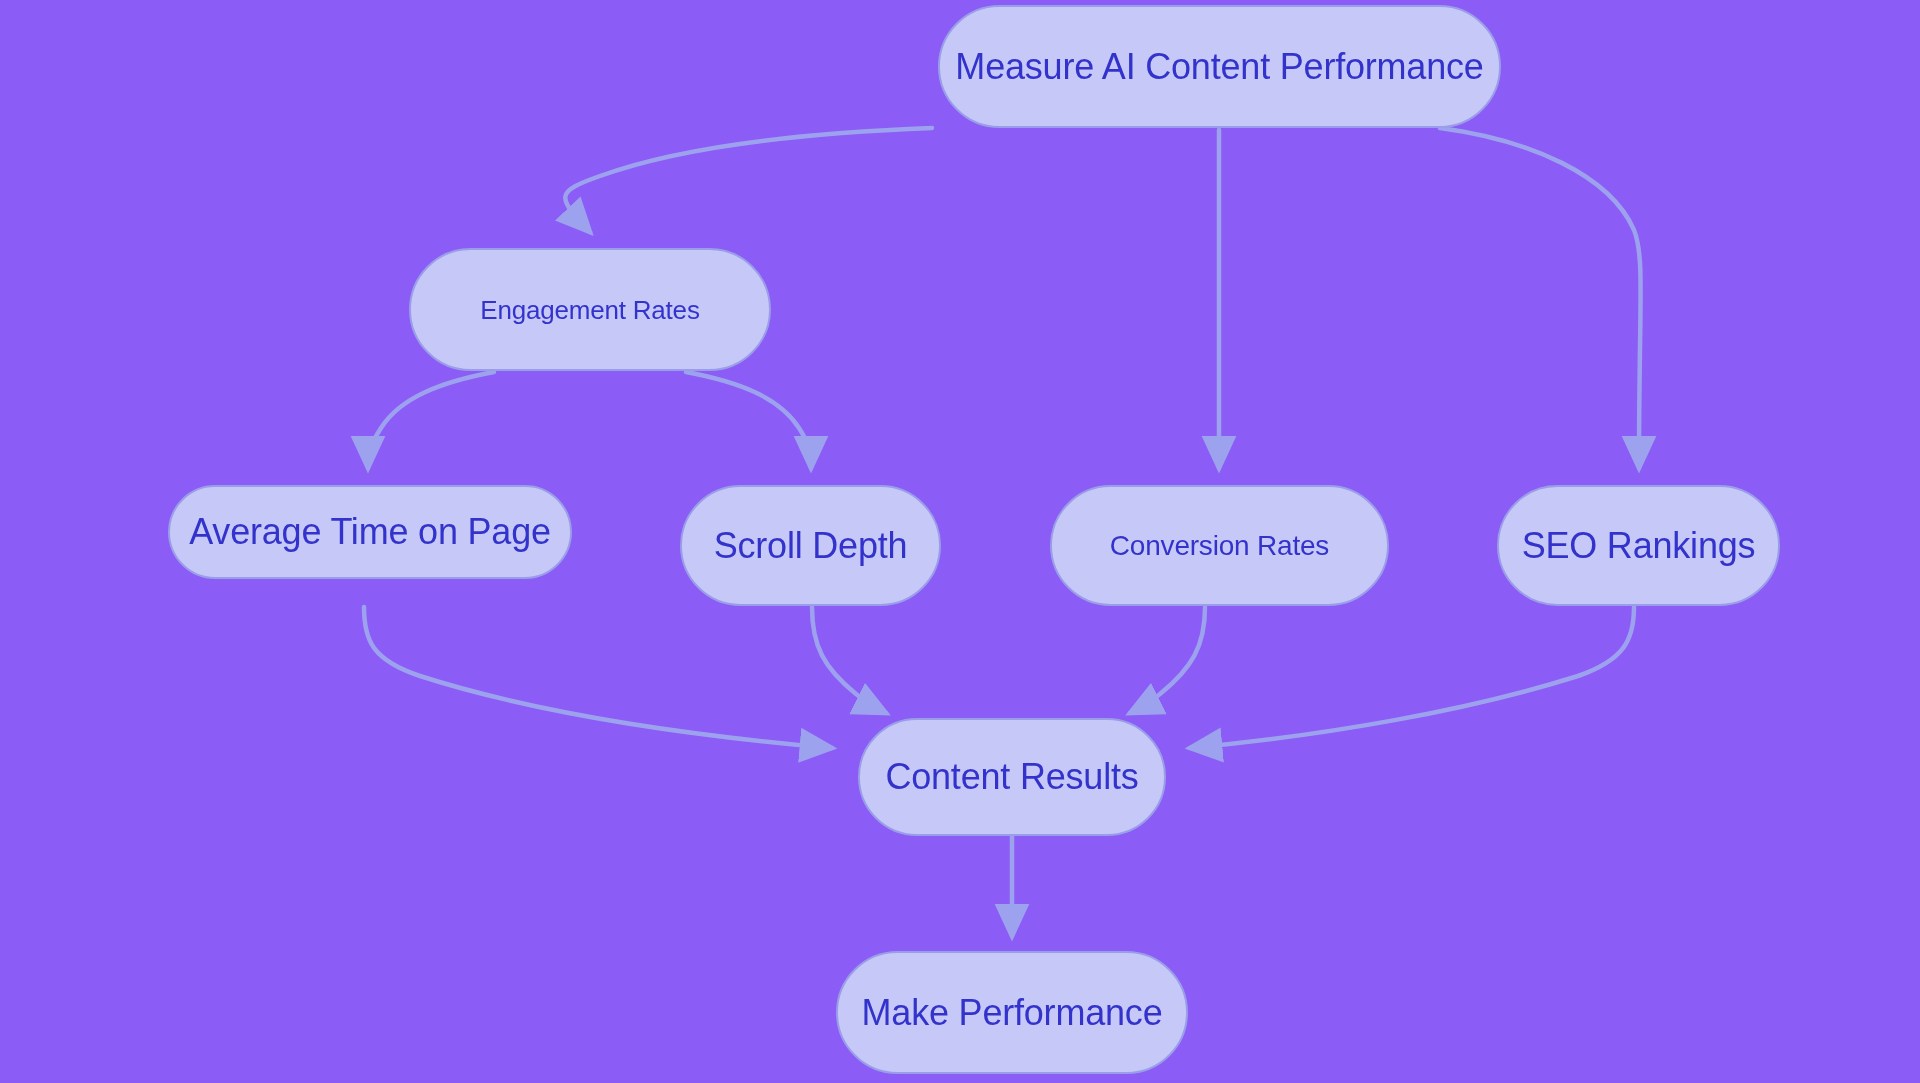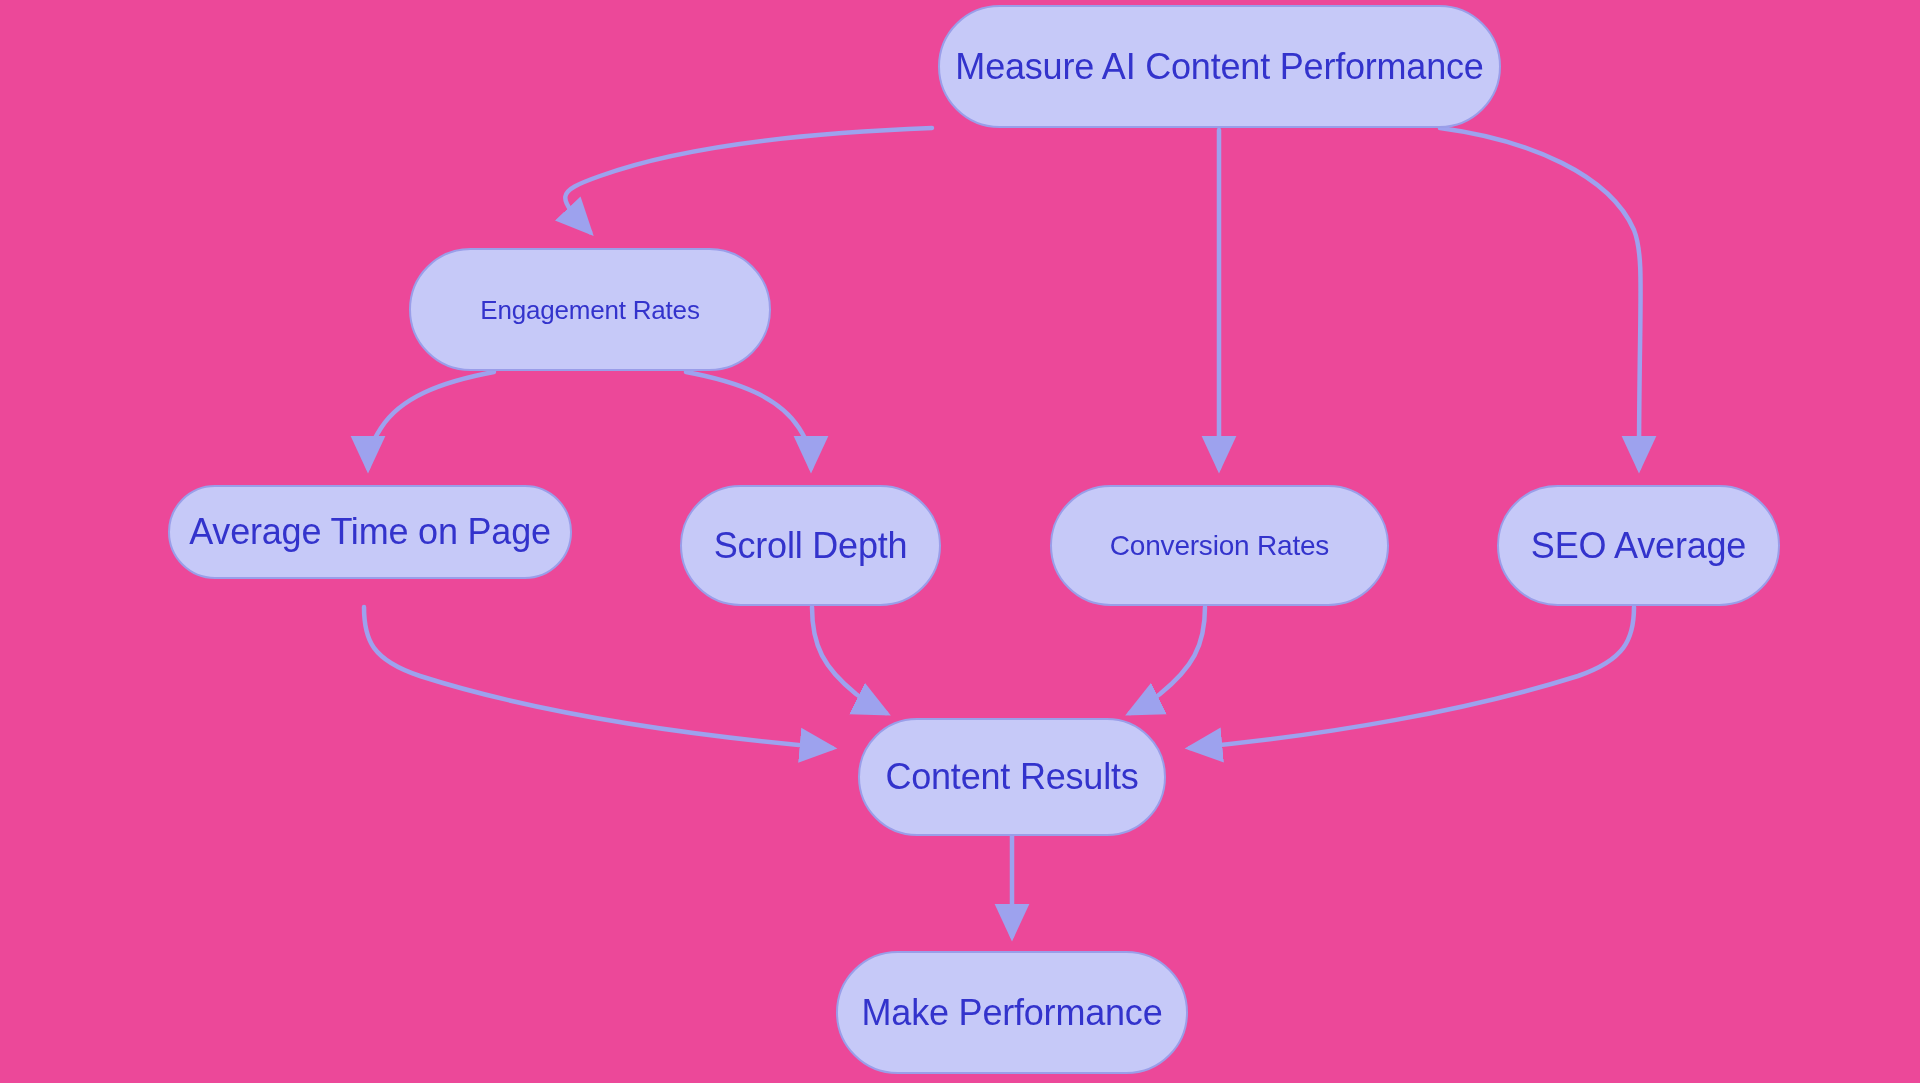--- a/index.html
+++ b/index.html
@@ -10,21 +10,21 @@
   body {
     width: 1920px;
     height: 1083px;
     overflow: hidden;
     font-family: "Liberation Sans", sans-serif;
   }
   #flowchart-root {
     position: relative;
     width: 1920px;
     height: 1083px;
-    background: #ec4899;
+    background: #8b5cf6;
   }
   #edge-layer {
     position: absolute;
     left: 0;
     top: 0;
     width: 1920px;
     height: 1083px;
   }
   .node {
     position: absolute;
@@ -96,21 +96,21 @@
 
   <div class="node" style="left:680px; top:485px; width:261px; height:121px; font-size:36px;justify-content:center;">
     <span class="node-label">Scroll Depth</span>
   </div>
 
   <div class="node" style="left:1050px; top:485px; width:339px; height:121px; font-size:28px;">
     <span class="node-label">Conversion Rates</span>
   </div>
 
   <div class="node" style="left:1497px; top:485px; width:283px; height:121px; font-size:36px;">
-    <span class="node-label">SEO Average</span>
+    <span class="node-label">SEO Rankings</span>
   </div>
 
   <div class="node" style="left:858px; top:718px; width:308px; height:118px; font-size:36px;">
     <span class="node-label">Content Results</span>
   </div>
 
   <div class="node" style="left:836px; top:951px; width:352px; height:123px; font-size:36px;">
     <span class="node-label">Make Performance</span>
   </div>
 

